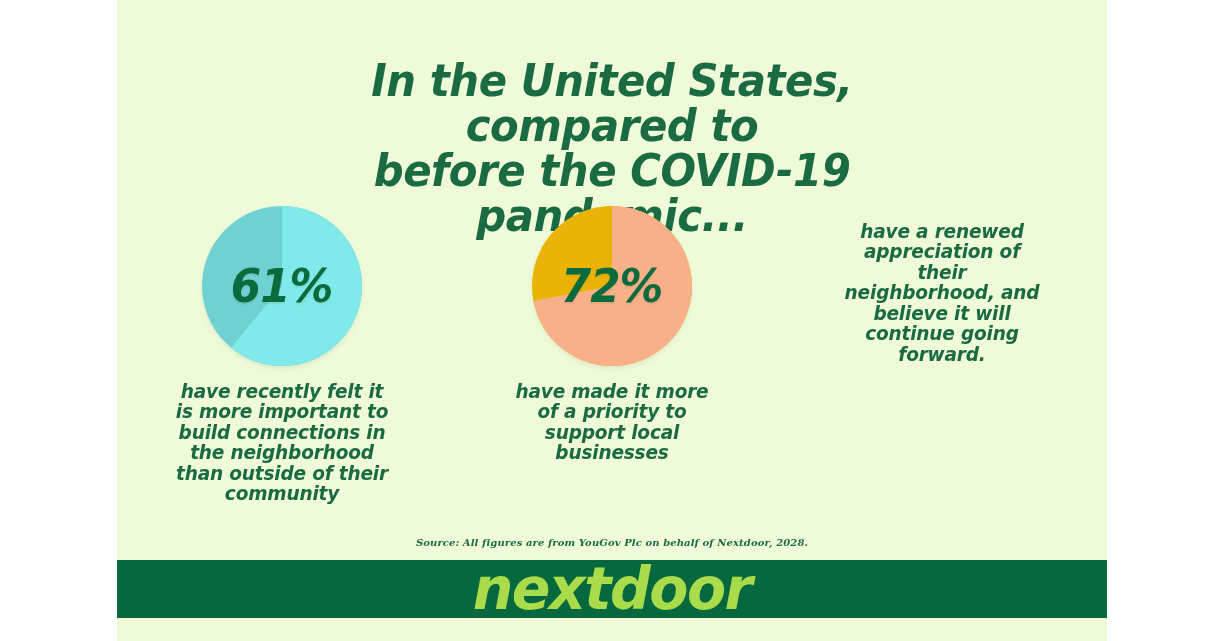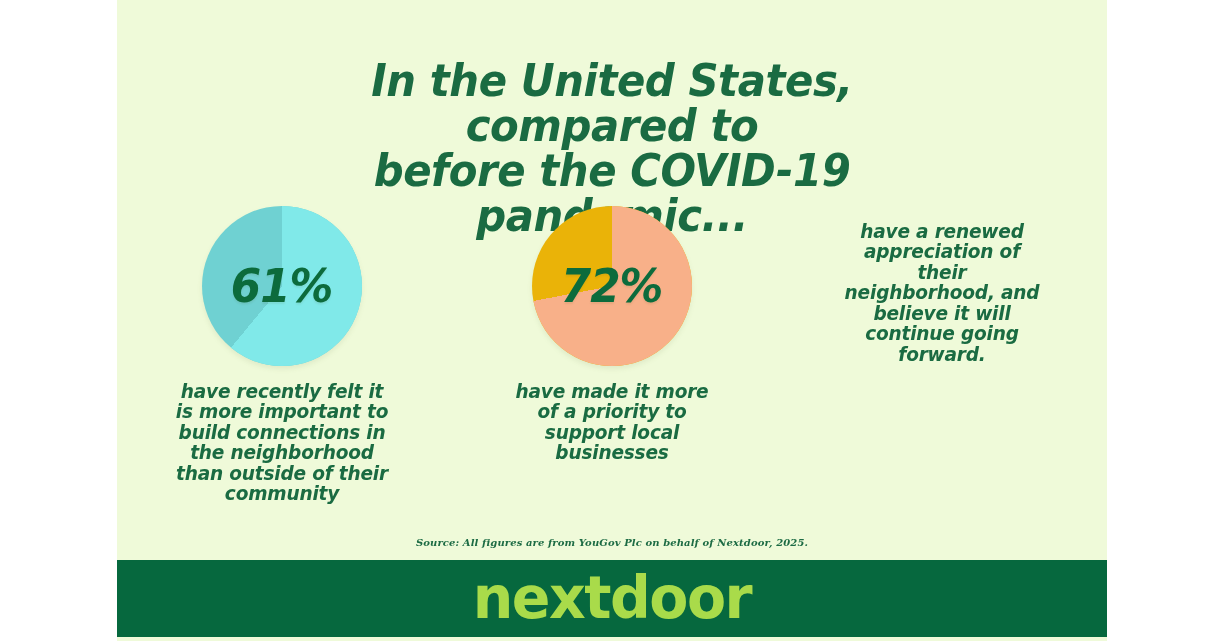--- a/index.html
+++ b/index.html
@@ -75,23 +75,23 @@
   .source{
     position:absolute;top:537px;left:0;width:990px;
     text-align:center;
     color:#1C6B44;
     font-family:"DejaVu Serif", serif;
     font-weight:bold;font-style:italic;
     font-size:10px;letter-spacing:0.1px;
   }
 
   .footer{
-    position:absolute;left:117px;top:560px;width:990px;height:77px;
+    position:absolute;left:117px;top:560px;width:990px;height:58px;
     background:#06683E;
-    display:flex;align-items:center;justify-content:center;
+    display:flex;align-items:center;justify-content:center;font-style:italic;
   }
   .logo{
     color:#A9DB4A;
     font-family:"DejaVu Sans", sans-serif;
     font-weight:bold;
     font-size:57px;line-height:1;
     letter-spacing:-1.5px;
     transform:scaleY(1.02);
   }
 </style>
@@ -128,21 +128,21 @@
         </div>
         <div class="caption cap2">have made it more of a priority to support local businesses</div>
       </div>
 
       <div class="stat">
         <div class="caption cap3">have a renewed appreciation of their neighborhood, and believe it will continue going forward.</div>
       </div>
 
     </div>
 
-    <div class="source">Source: All figures are from YouGov Plc on behalf of Nextdoor, 2025.</div>
+    <div class="source">Source: All figures are from YouGov Plc on behalf of Nextdoor, 2028.</div>
 
   </div>
 
   <div class="footer">
     <div class="logo">nextdoor</div>
   </div>
 
 </div>
 
 </body></html>

